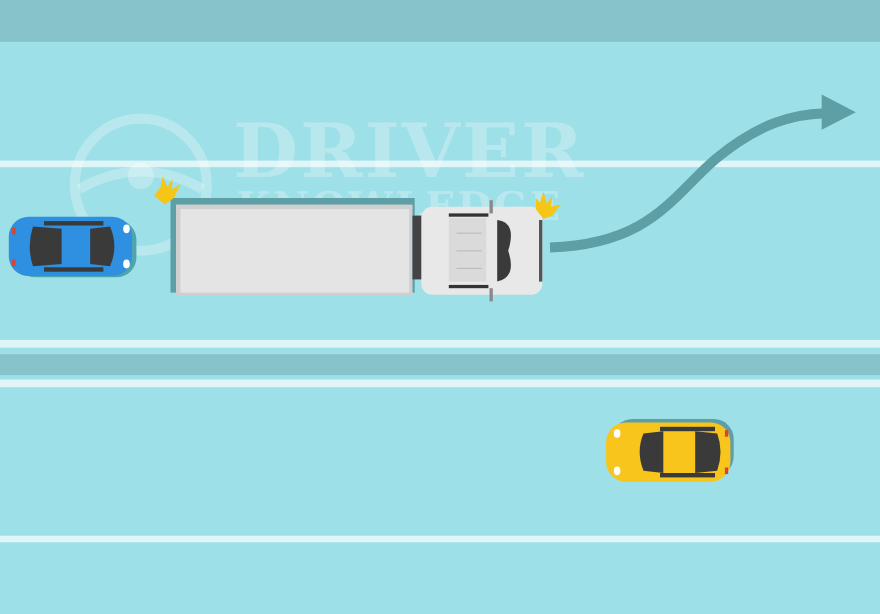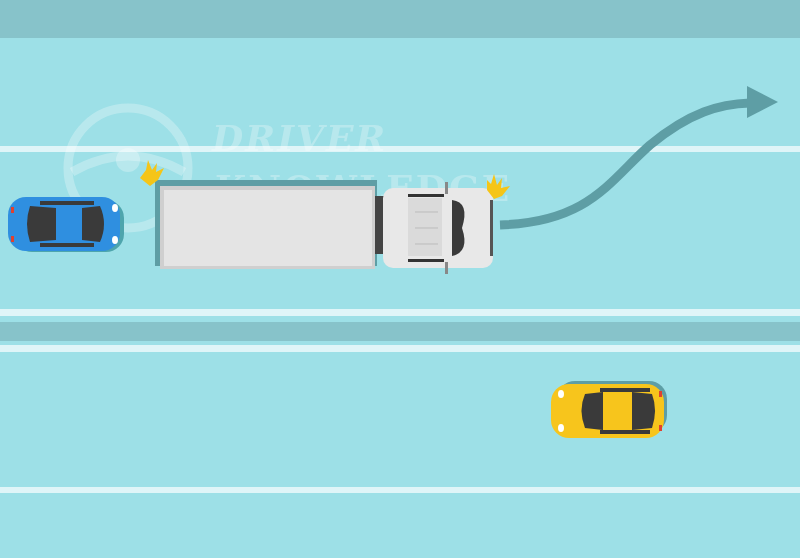--- a/index.html
+++ b/index.html
@@ -20,21 +20,21 @@
   <div class="abs line" style="top:309px;height:7px;"></div>
   <div class="abs strip" style="top:322px;height:19px;"></div>
   <div class="abs line" style="top:345px;height:7px;"></div>
   <div class="abs line" style="top:487px;height:6px;"></div>
 
   <svg width="800" height="558">
     <circle cx="128" cy="168" r="60" fill="none" stroke="rgba(255,255,255,0.28)" stroke-width="9"></circle>
     <circle cx="128" cy="160" r="12" fill="rgba(255,255,255,0.28)"></circle>
     <path d="M72 172 Q128 140 184 172" fill="none" stroke="rgba(255,255,255,0.28)" stroke-width="9"></path>
   </svg>
-  <div class="wm-text" style="left:212px;top:112px;font-size:36px;line-height:52px;font-style:italic;">DRIVER</div>
+  <div class="wm-text" style="left:212px;top:112px;font-size:68px;line-height:52px;">DRIVER</div>
   <div class="wm-text" style="left:215px;top:170px;font-size:36px;line-height:36px;">KNOWLEDGE</div>
 
   <svg width="800" height="558">
     <path d="M500 225 C590 222 610 180 650 145 C690 112 720 104 750 103" fill="none" stroke="#5e9ea5" stroke-width="9" stroke-linecap="butt"></path>
     <polygon points="747,86 778,102 747,118" fill="#5e9ea5"></polygon>
   </svg>
 
   <svg width="800" height="558">
     <rect x="14" y="200" width="110" height="52" rx="18" fill="#4ea5ad"></rect>
     <rect x="8" y="197" width="112" height="54" rx="18" fill="#2f8fe0"></rect>

